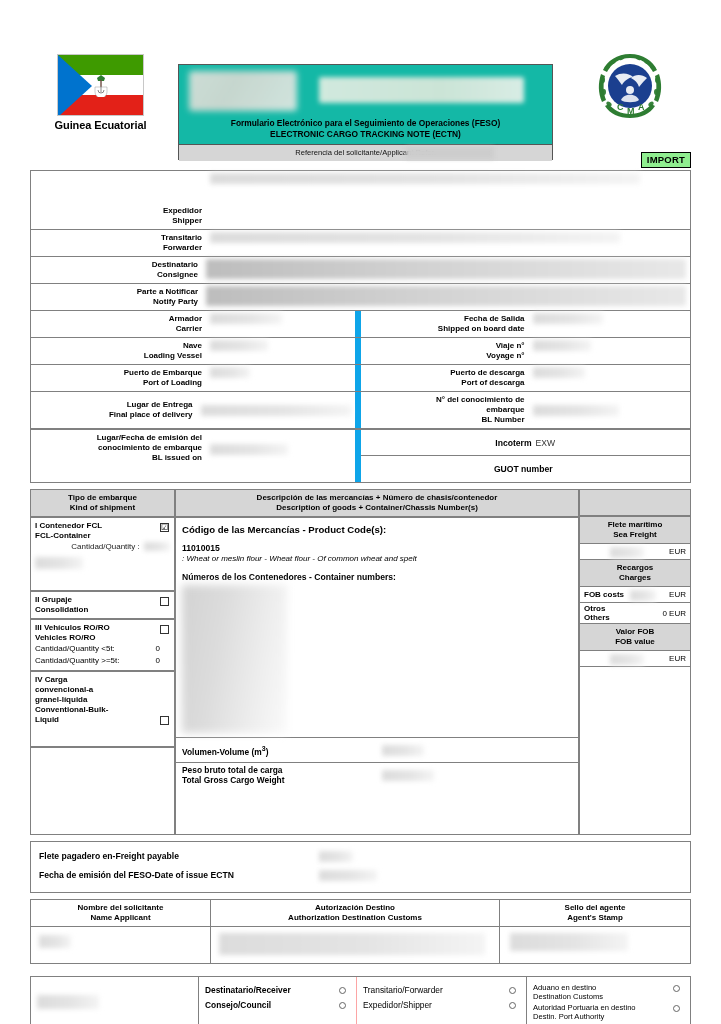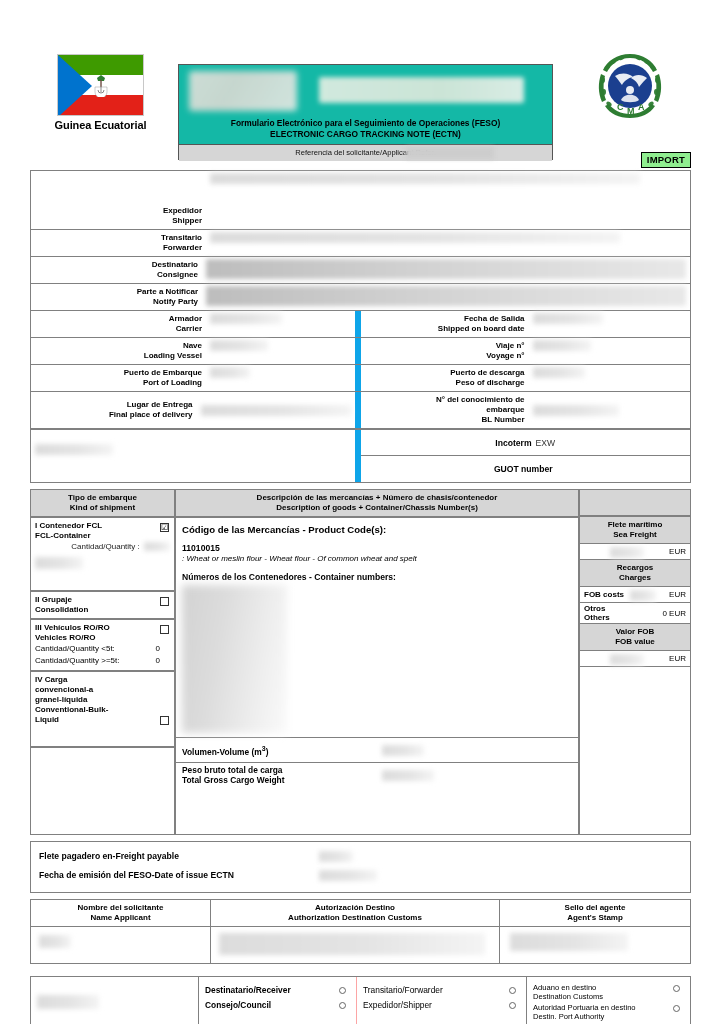--- a/index.html
+++ b/index.html
@@ -337,21 +337,21 @@
 
     <div class="row">
       <div class="half-l">
         <div class="cell" style="width:175px;justify-content:flex-end;">
           <div class="lbl"><span>Puerto de Embarque</span><br><span>Port of Loading</span></div>
         </div>
         <div class="val"><span class="bl" style="width:40px"></span></div>
       </div>
       <div class="half-r">
         <div class="cell" style="width:168px;justify-content:flex-end;">
-          <div class="lbl"><span>Puerto de descarga</span><br><span>Peso of discharge</span></div>
+          <div class="lbl"><span>Puerto de descarga</span><br><span>Port of descarga</span></div>
         </div>
         <div class="val"><span class="bl" style="width:52px"></span></div>
       </div>
     </div>
 
     <div class="row thick">
       <div class="half-l" style="align-items:center;">
         <div class="cell" style="width:175px;justify-content:flex-end;">
           <div class="lbl"><span>Lugar de Entrega</span><br><span>Final place of delivery</span></div>
         </div>
@@ -360,20 +360,23 @@
       <div class="half-r" style="align-items:center;">
         <div class="cell" style="width:168px;justify-content:flex-end;">
           <div class="lbl">N° del conocimiento de<br>embarque<br><span>BL Number</span></div>
         </div>
         <div class="val"><span class="bl" style="width:86px"></span></div>
       </div>
     </div>
 
     <div class="row">
       <div class="half-l" style="align-items:flex-start;">
+        <div class="cell" style="width:175px;justify-content:flex-end;align-items:flex-start;min-height:52px;">
+          <div class="lbl">Lugar/Fecha de emisión del<br>conocimiento de embarque<br><span>BL issued on</span></div>
+        </div>
         <div class="val" style="padding-top:14px;"><span class="bl" style="width:78px"></span></div>
       </div>
       <div class="half-r" style="flex-direction:column;padding:0;">
         <div style="border-bottom:1px solid #808080;height:26px;display:flex;align-items:center;justify-content:center;width:100%;">
           <span style="font-weight:bold;font-size:8.6px;">Incoterm</span>
           <span class="txtval">EXW</span>
         </div>
         <div style="height:26px;display:flex;align-items:center;justify-content:center;width:100%;">
           <span style="font-weight:bold;font-size:8.6px;">GUOT number</span>
           <span class="txtval"></span>

